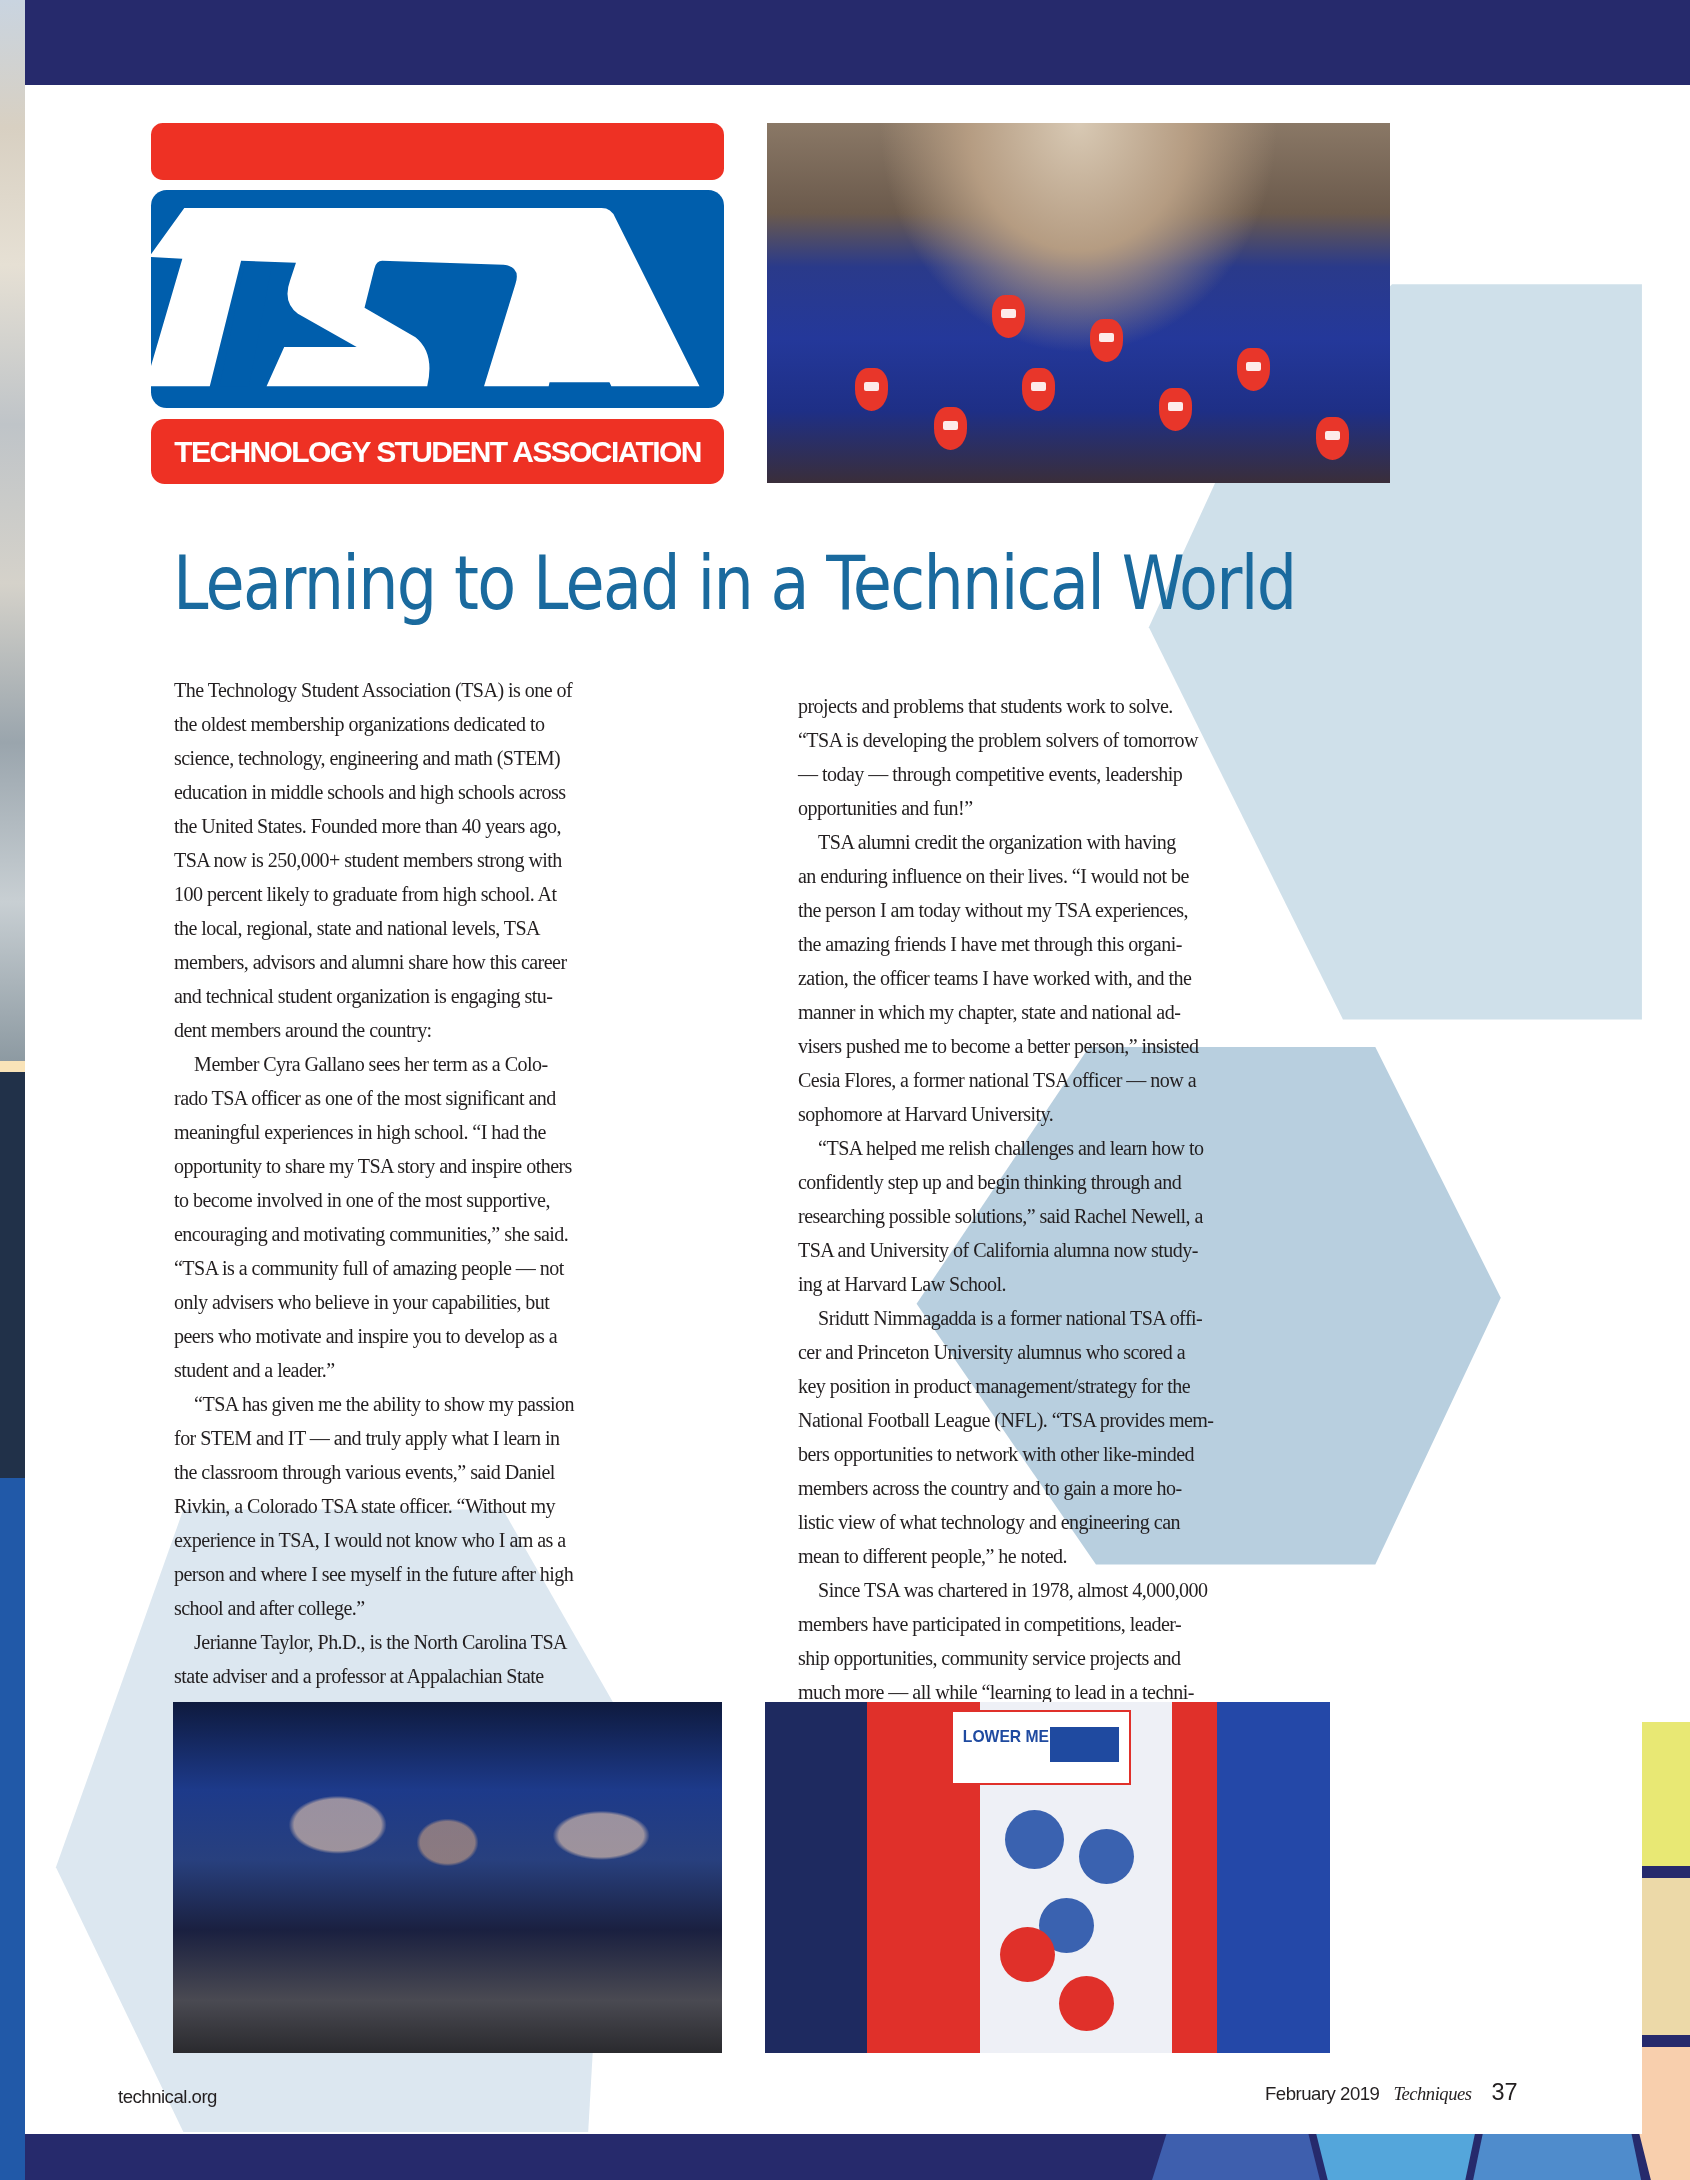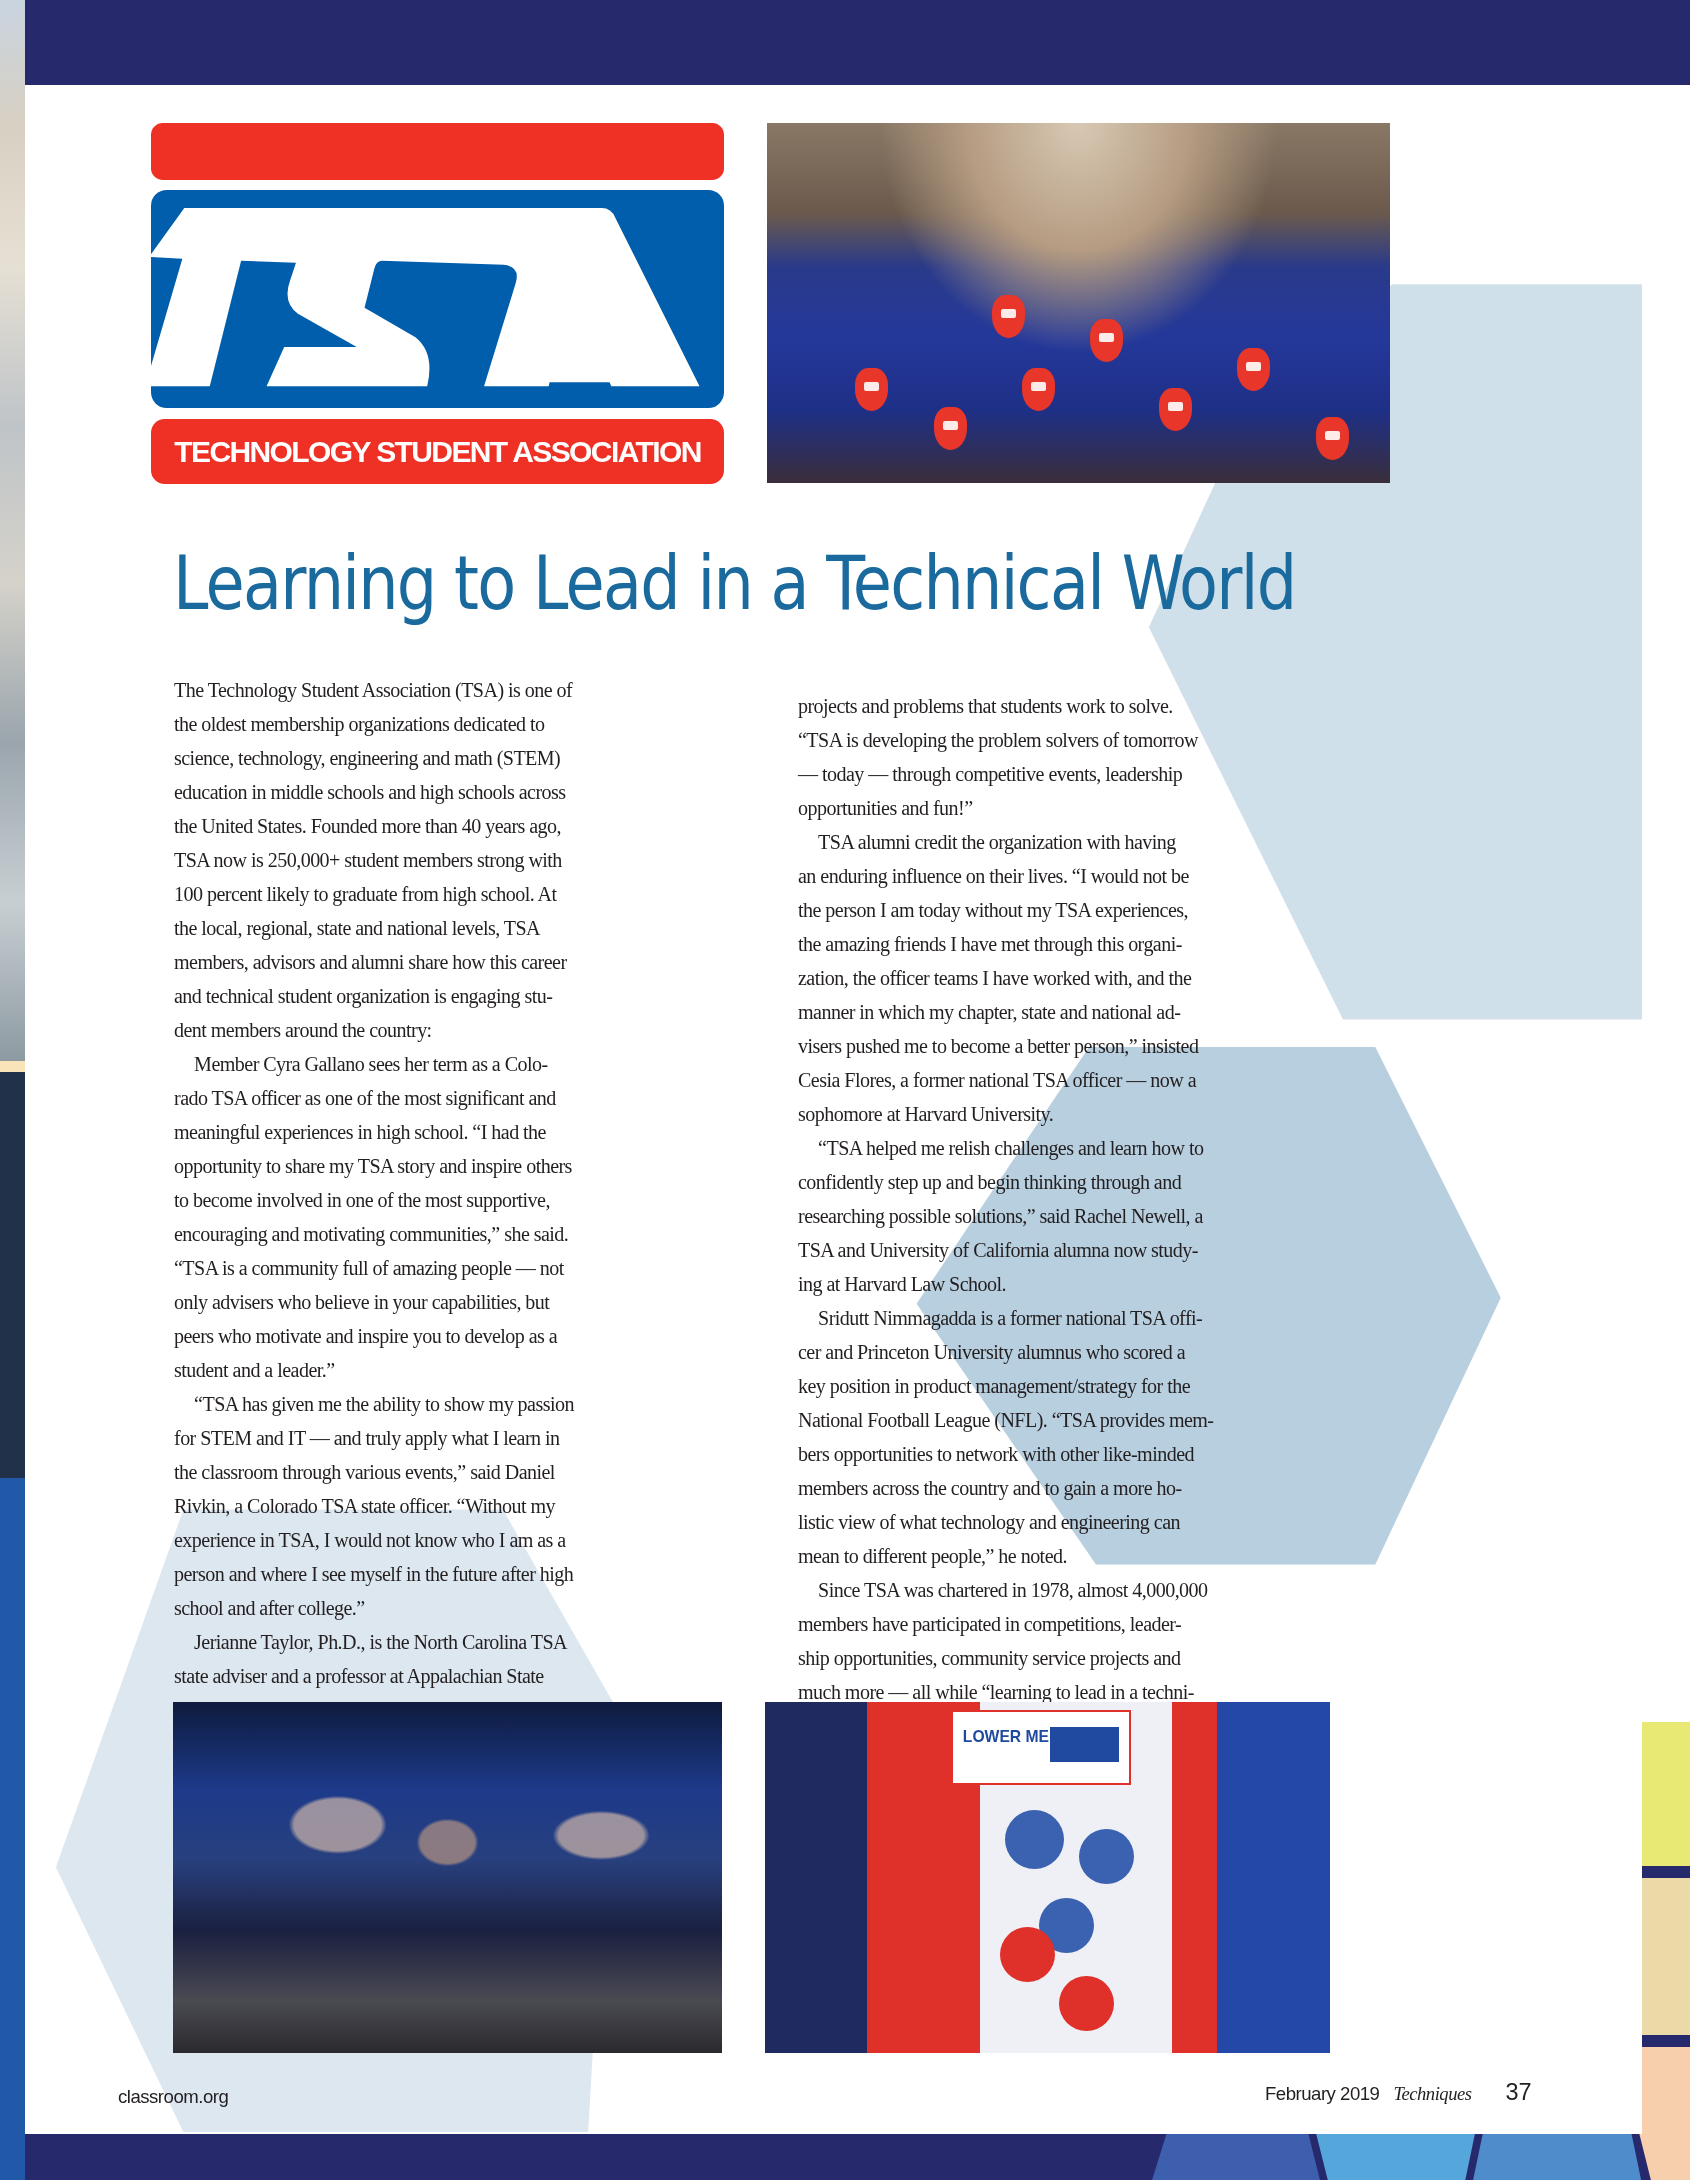--- a/index.html
+++ b/index.html
@@ -67,21 +67,21 @@
   #col-left { left:174px; top:634px; width:598px; }
   #col-right { left:798px; top:650px; width:608px; }
   .line { display:block; white-space:nowrap; letter-spacing:-0.6px; transform:scaleX(0.93); transform-origin:left center; }
   .indent { padding-left:21.6px; }
 
   
   #footer-left { left:118px; top:2086px; font-family:"Liberation Sans", sans-serif; font-size:18.6px; color:#231f20; letter-spacing:-0.5px; }
   #footer-right { left:1265px; top:2079px; font-family:"Liberation Sans", sans-serif; color:#231f20; white-space:nowrap; }
   #footer-right .date { font-size:18.6px; letter-spacing:-0.5px;margin-top:8px; }
   #footer-right .mag { font-size:18.6px; font-style:italic; margin-left:14px; letter-spacing:-0.5px;font-family:Liberation Serif, serif; }
-  #footer-right .page { font-size:23.5px; margin-left:34px; }
+  #footer-right .page { font-size:23.5px; margin-left:20px; }
 </style>
 </head>
 <body>
 
 <svg id="bg-shapes" class="abs" width="1691" height="2181" viewBox="0 0 1725 2225">
   <polygon points="1420,290 1675,290 1675,1040 1370,1040 1172,640 1250,470" fill="#cfe0ea"></polygon>
   <polygon points="1111,1068 1403,1068 1531,1324 1403,1596 1118,1596 935,1330" fill="#b8cfdf"></polygon>
   <polygon points="187,1540 513,1540 625,1736 600,2175 187,2175 57,1905" fill="#dce7f0"></polygon>
 </svg>
 
@@ -206,21 +206,21 @@
     <div class="s2"></div>
   </div>
   <div class="circle" style="left:240px;top:108px;width:59px;height:59px;background:#3a62b0;"></div>
   <div class="circle" style="left:314px;top:127px;width:55px;height:55px;background:#3a62b0;"></div>
   <div class="circle" style="left:274px;top:196px;width:55px;height:55px;background:#3a62b0;"></div>
   <div class="circle" style="left:235px;top:225px;width:55px;height:55px;background:#e0302a;"></div>
   <div class="circle" style="left:294px;top:274px;width:55px;height:55px;background:#e0302a;"></div>
   <span class="photo-label">Two students standing beside a Lower Merion TSA display board</span>
 </div>
 
-<div id="footer-left" class="abs">classroom.org</div>
+<div id="footer-left" class="abs">technical.org</div>
 <div id="footer-right" class="abs">
   <span class="date">February 2019</span><span class="mag">Techniques</span><span class="page">37</span>
 </div>
 
 <div id="bottom-band" class="abs">
   <svg width="1666" height="47" viewBox="0 0 1700 48">
     <polygon points="1165,0 1310,0 1322,48 1150,48" fill="#3e5fae"></polygon>
     <polygon points="1318,0 1480,0 1470,48 1330,48" fill="#54a6db"></polygon>
     <polygon points="1488,0 1640,0 1650,48 1478,48" fill="#4f8ccc"></polygon>
     <polygon points="1648,0 1700,0 1700,48 1660,48" fill="#f8cfad"></polygon>

